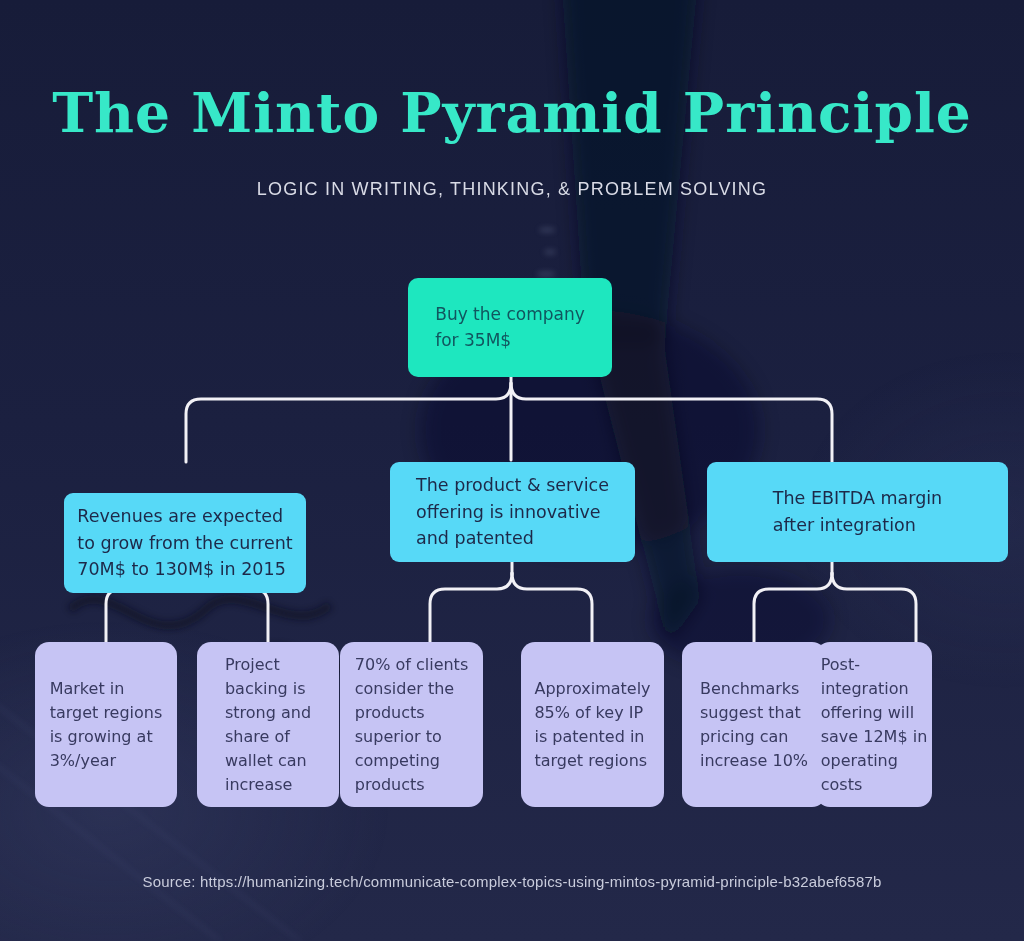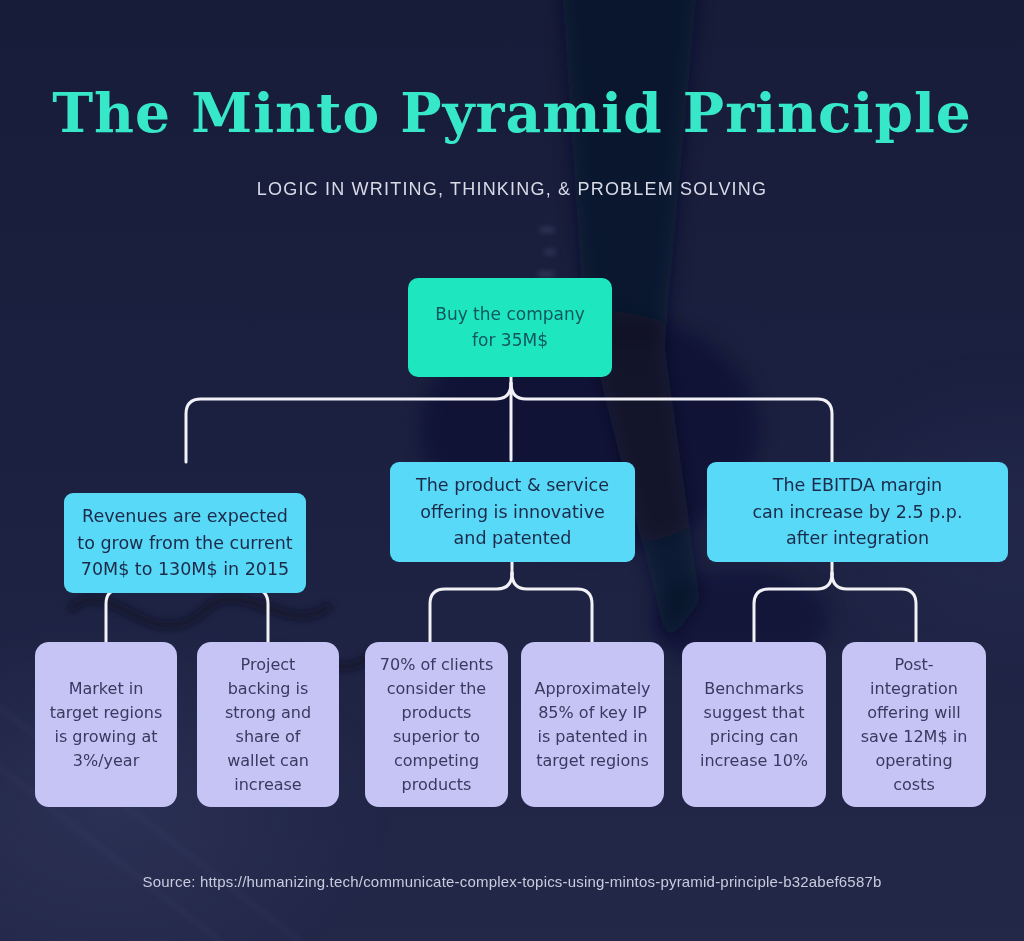--- a/index.html
+++ b/index.html
@@ -27,21 +27,20 @@
     position:absolute; top:179px; left:0; width:100%;
     text-align:center;
     font-family:"Liberation Sans", sans-serif;
     font-size:18px; font-weight:500; letter-spacing:1.2px;
     color:#d9dbe6;
   }
   
   .node {
     position:absolute;
     display:flex; align-items:center; justify-content:center;
-    text-align:center;
     box-sizing:border-box;
   }
   .node .ln { display:block; }
   .top-node {
     background:#1ee7bf; color:#11565f;
     border-radius:10px; font-size:17px; line-height:1.5; font-weight:500;
   }
   .mid-node {
     background:#57d9f7; color:#1d2949;
     border-radius:9px; font-size:17.5px; line-height:1.52; font-weight:500;
@@ -137,21 +136,20 @@
   <div class="node mid-node" style="left:390px; top:462px; width:245px; height:100px;">
     <div>
       <span class="ln">The product &amp; service</span>
       <span class="ln">offering is innovative</span>
       <span class="ln">and patented</span>
     </div>
   </div>
   <div class="node mid-node" style="left:707px; top:462px; width:301px; height:100px;">
     <div>
       <span class="ln">The EBITDA margin</span>
-      <span class="ln">can increase by 2.5 p.p.</span>
       <span class="ln">after integration</span>
     </div>
   </div>
 
   <div class="node bot-node" style="left:35px; top:642px; width:142px; height:165px;">
     <div>
       <span class="ln">Market in</span>
       <span class="ln">target regions</span>
       <span class="ln">is growing at</span>
       <span class="ln">3%/year</span>
@@ -160,21 +158,21 @@
   <div class="node bot-node" style="left:197px; top:642px; width:142px; height:165px;">
     <div>
       <span class="ln">Project</span>
       <span class="ln">backing is</span>
       <span class="ln">strong and</span>
       <span class="ln">share of</span>
       <span class="ln">wallet can</span>
       <span class="ln">increase</span>
     </div>
   </div>
-  <div class="node bot-node" style="left:365px; top:642px; width:143px; height:165px;">
+  <div class="node bot-node" style="left:340px; top:642px; width:143px; height:165px;">
     <div>
       <span class="ln">70% of clients</span>
       <span class="ln">consider the</span>
       <span class="ln">products</span>
       <span class="ln">superior to</span>
       <span class="ln">competing</span>
       <span class="ln">products</span>
     </div>
   </div>
   <div class="node bot-node" style="left:521px; top:642px; width:143px; height:165px;">
@@ -186,21 +184,21 @@
     </div>
   </div>
   <div class="node bot-node" style="left:682px; top:642px; width:144px; height:165px;">
     <div>
       <span class="ln">Benchmarks</span>
       <span class="ln">suggest that</span>
       <span class="ln">pricing can</span>
       <span class="ln">increase 10%</span>
     </div>
   </div>
-  <div class="node bot-node" style="left:842px; top:642px; width:144px; height:165px;">
+  <div class="node bot-node" style="left:816px; top:642px; width:116px; height:165px;">
     <div>
       <span class="ln">Post-</span>
       <span class="ln">integration</span>
       <span class="ln">offering will</span>
       <span class="ln">save 12M$ in</span>
       <span class="ln">operating</span>
       <span class="ln">costs</span>
     </div>
   </div>
 

